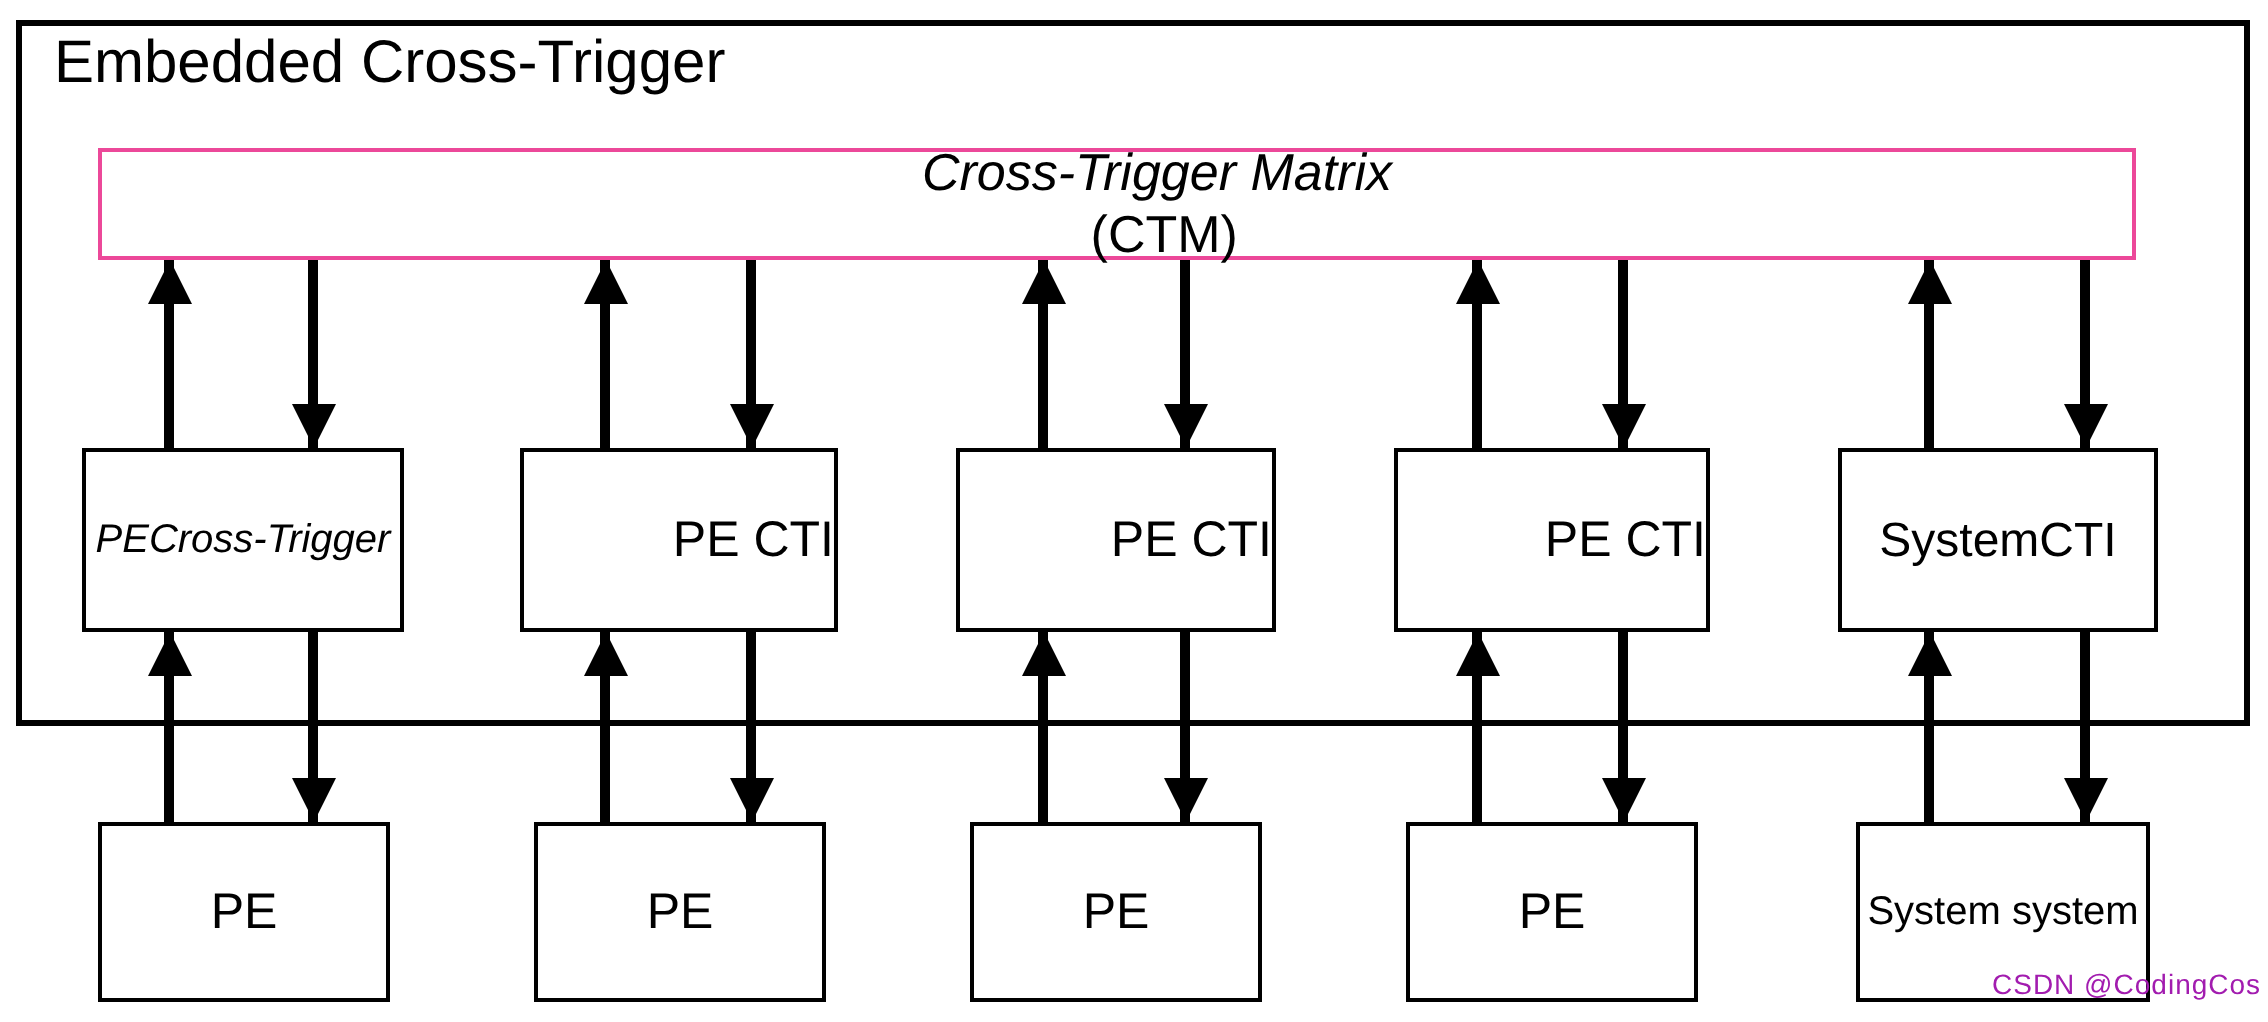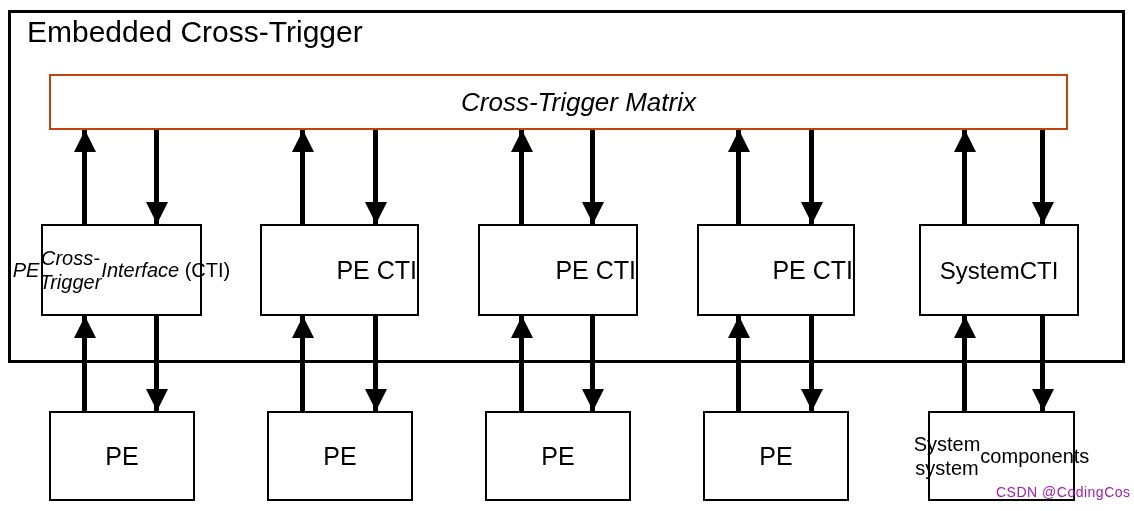--- a/index.html
+++ b/index.html
@@ -44,21 +44,21 @@
     font-size: 30px;
     line-height: 30px;
     white-space: nowrap;
     z-index: 1;
   }
   .ctm-box {
     left: 49px;
     top: 74px;
     width: 1019px;
     height: 56px;
-    border: 2px solid #c2410c;
+    border: 2px solid #ec4899;
     font-size: 26px;
     flex-direction: column;
     white-space: pre;
     padding-left: 40px;
   }
   .italic { font-style: italic; }
   .cti-box {
     top: 224px;
     height: 92px;
     border: 2px solid #000000;
@@ -125,27 +125,26 @@
 </style>
 </head>
 <body>
 
 <div class="stage">
 
   <div class="outer-box"></div>
   <div class="container-title">Embedded Cross-Trigger</div>
 
   <div class="box ctm-box">
-    <span class="italic">Cross-Trigger Matrix</span>
+    <span class="italic">Cross-Trigger Matrix</span><span> (CTM)</span>
   </div>
 
   <div class="box cti-box cti-small" style="left:41px;width:161px;">
     <span class="italic">PE</span>
     <span class="italic">Cross-Trigger</span>
-    <span style="white-space:pre;"><span class="italic">Interface</span><span> (CTI)</span></span>
   </div>
 
   <div class="box cti-box cti-label" style="left:260px;width:159px;">
     <span>PE CTI</span>
   </div>
 
   <div class="box cti-box cti-label" style="left:478px;width:160px;">
     <span>PE CTI</span>
   </div>
 
@@ -165,21 +164,20 @@
     <span>PE</span>
   </div>
   <div class="box pe-box" style="left:485px;width:146px;">
     <span>PE</span>
   </div>
   <div class="box pe-box" style="left:703px;width:146px;">
     <span>PE</span>
   </div>
   <div class="box pe-box other-box" style="left:928px;width:147px;">
     <span>System system</span>
-    <span>components</span>
   </div>
 
   <div class="arrow up band-top" style="left:82px;"></div>
   <div class="arrow down band-top" style="left:154px;"></div>
   <div class="arrow up band-top" style="left:300px;"></div>
   <div class="arrow down band-top" style="left:373px;"></div>
   <div class="arrow up band-top" style="left:519px;"></div>
   <div class="arrow down band-top" style="left:590px;"></div>
   <div class="arrow up band-top" style="left:736px;"></div>
   <div class="arrow down band-top" style="left:809px;"></div>

